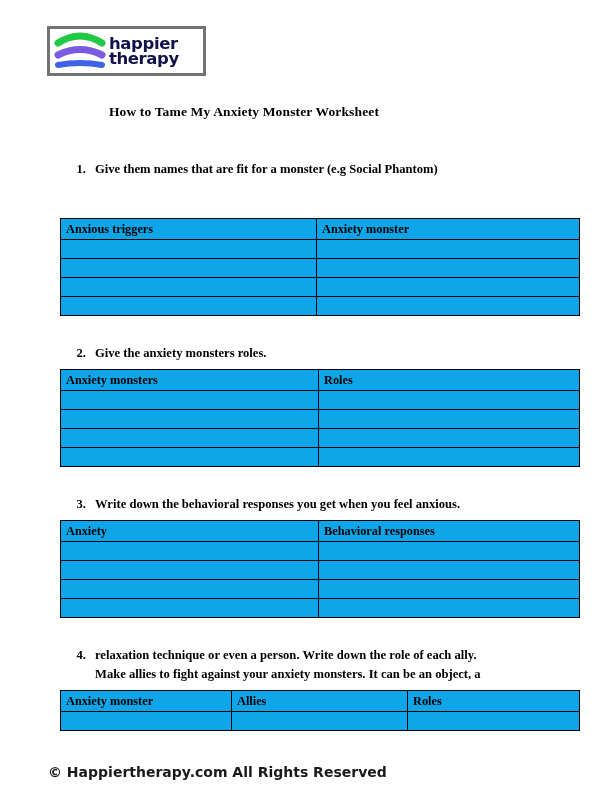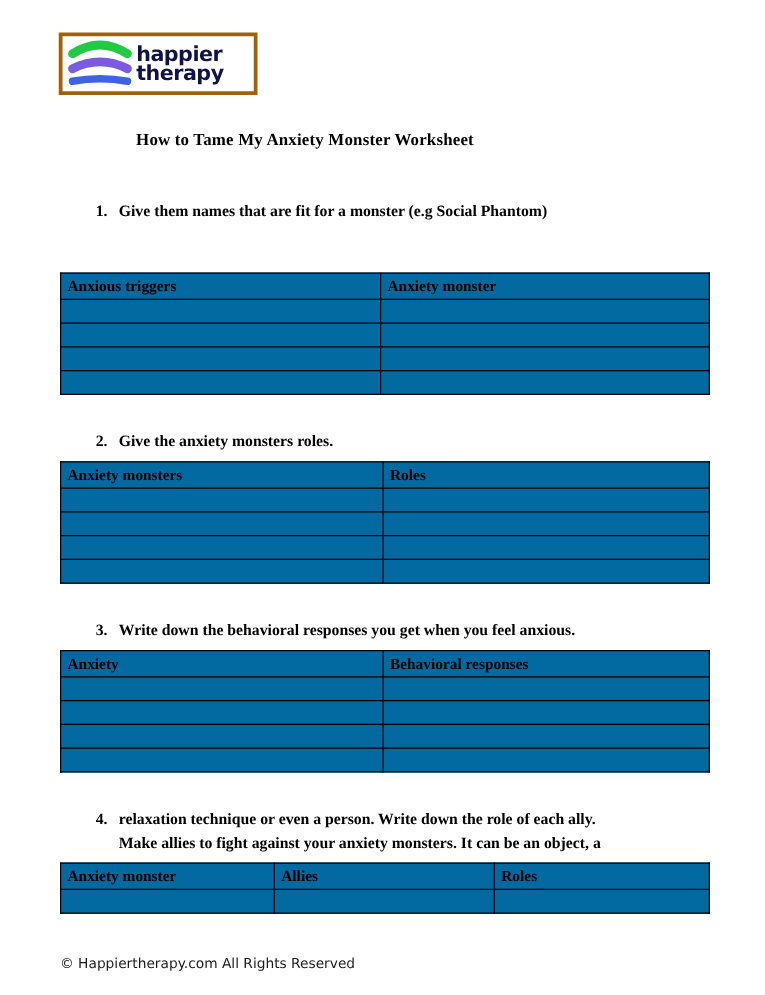--- a/index.html
+++ b/index.html
@@ -16,21 +16,21 @@
     overflow: hidden;
   }
 
   
   #logo-block {
     position: absolute;
     left: 47px;
     top: 26px;
     width: 159px;
     height: 50px;
-    border: 3px solid #a16207;
+    border: 3px solid #737373;
     background: #ffffff;
     box-sizing: border-box;
     display: flex;
     align-items: center;
   }
   #logo-mark {
     width: 54px;
     height: 42px;
     margin-left: 3px;
     flex: 0 0 auto;
@@ -75,21 +75,22 @@
   .question .qtext {
     display: block;
     margin-left: 27px;
   }
 
   
   table.ws-table {
     position: absolute;
     border-collapse: collapse;
     table-layout: fixed;
-    background: #0369a1;
+    background: #0ea5e9;
+    margin-left: 12px;
   }
   table.ws-table td, table.ws-table th {
     border: 1px solid #000000;
     height: 18px;
     padding: 0 0 0 5px;
     font-size: 12.3px;
     font-weight: normal;
     text-align: left;
     vertical-align: middle;
     overflow: hidden;
@@ -99,23 +100,24 @@
     font-weight: bold;
     height: 20px;
   }
 
   
   #footer-text {
     position: absolute;
     left: 48px;
     top: 764px;
     font-family: "DejaVu Sans", "Liberation Sans", sans-serif;
-    font-size: 11px;
+    font-size: 14px;
     color: #1a1a1a;
     white-space: nowrap;
+    font-weight: bold;
   }
 </style>
 </head>
 <body>
 
 <div id="logo-block">
   <svg id="logo-mark" viewBox="0 0 54 42">
     <path d="M5 13 Q27 -1 49 13" stroke="#22c944" stroke-width="7" fill="none" stroke-linecap="round"></path>
     <path d="M5 25 Q27 14 49 25" stroke="#7b5ce0" stroke-width="7" fill="none" stroke-linecap="round"></path>
     <path d="M5 35 Q27 31 49 35" stroke="#3f63e8" stroke-width="6" fill="none" stroke-linecap="round"></path>

